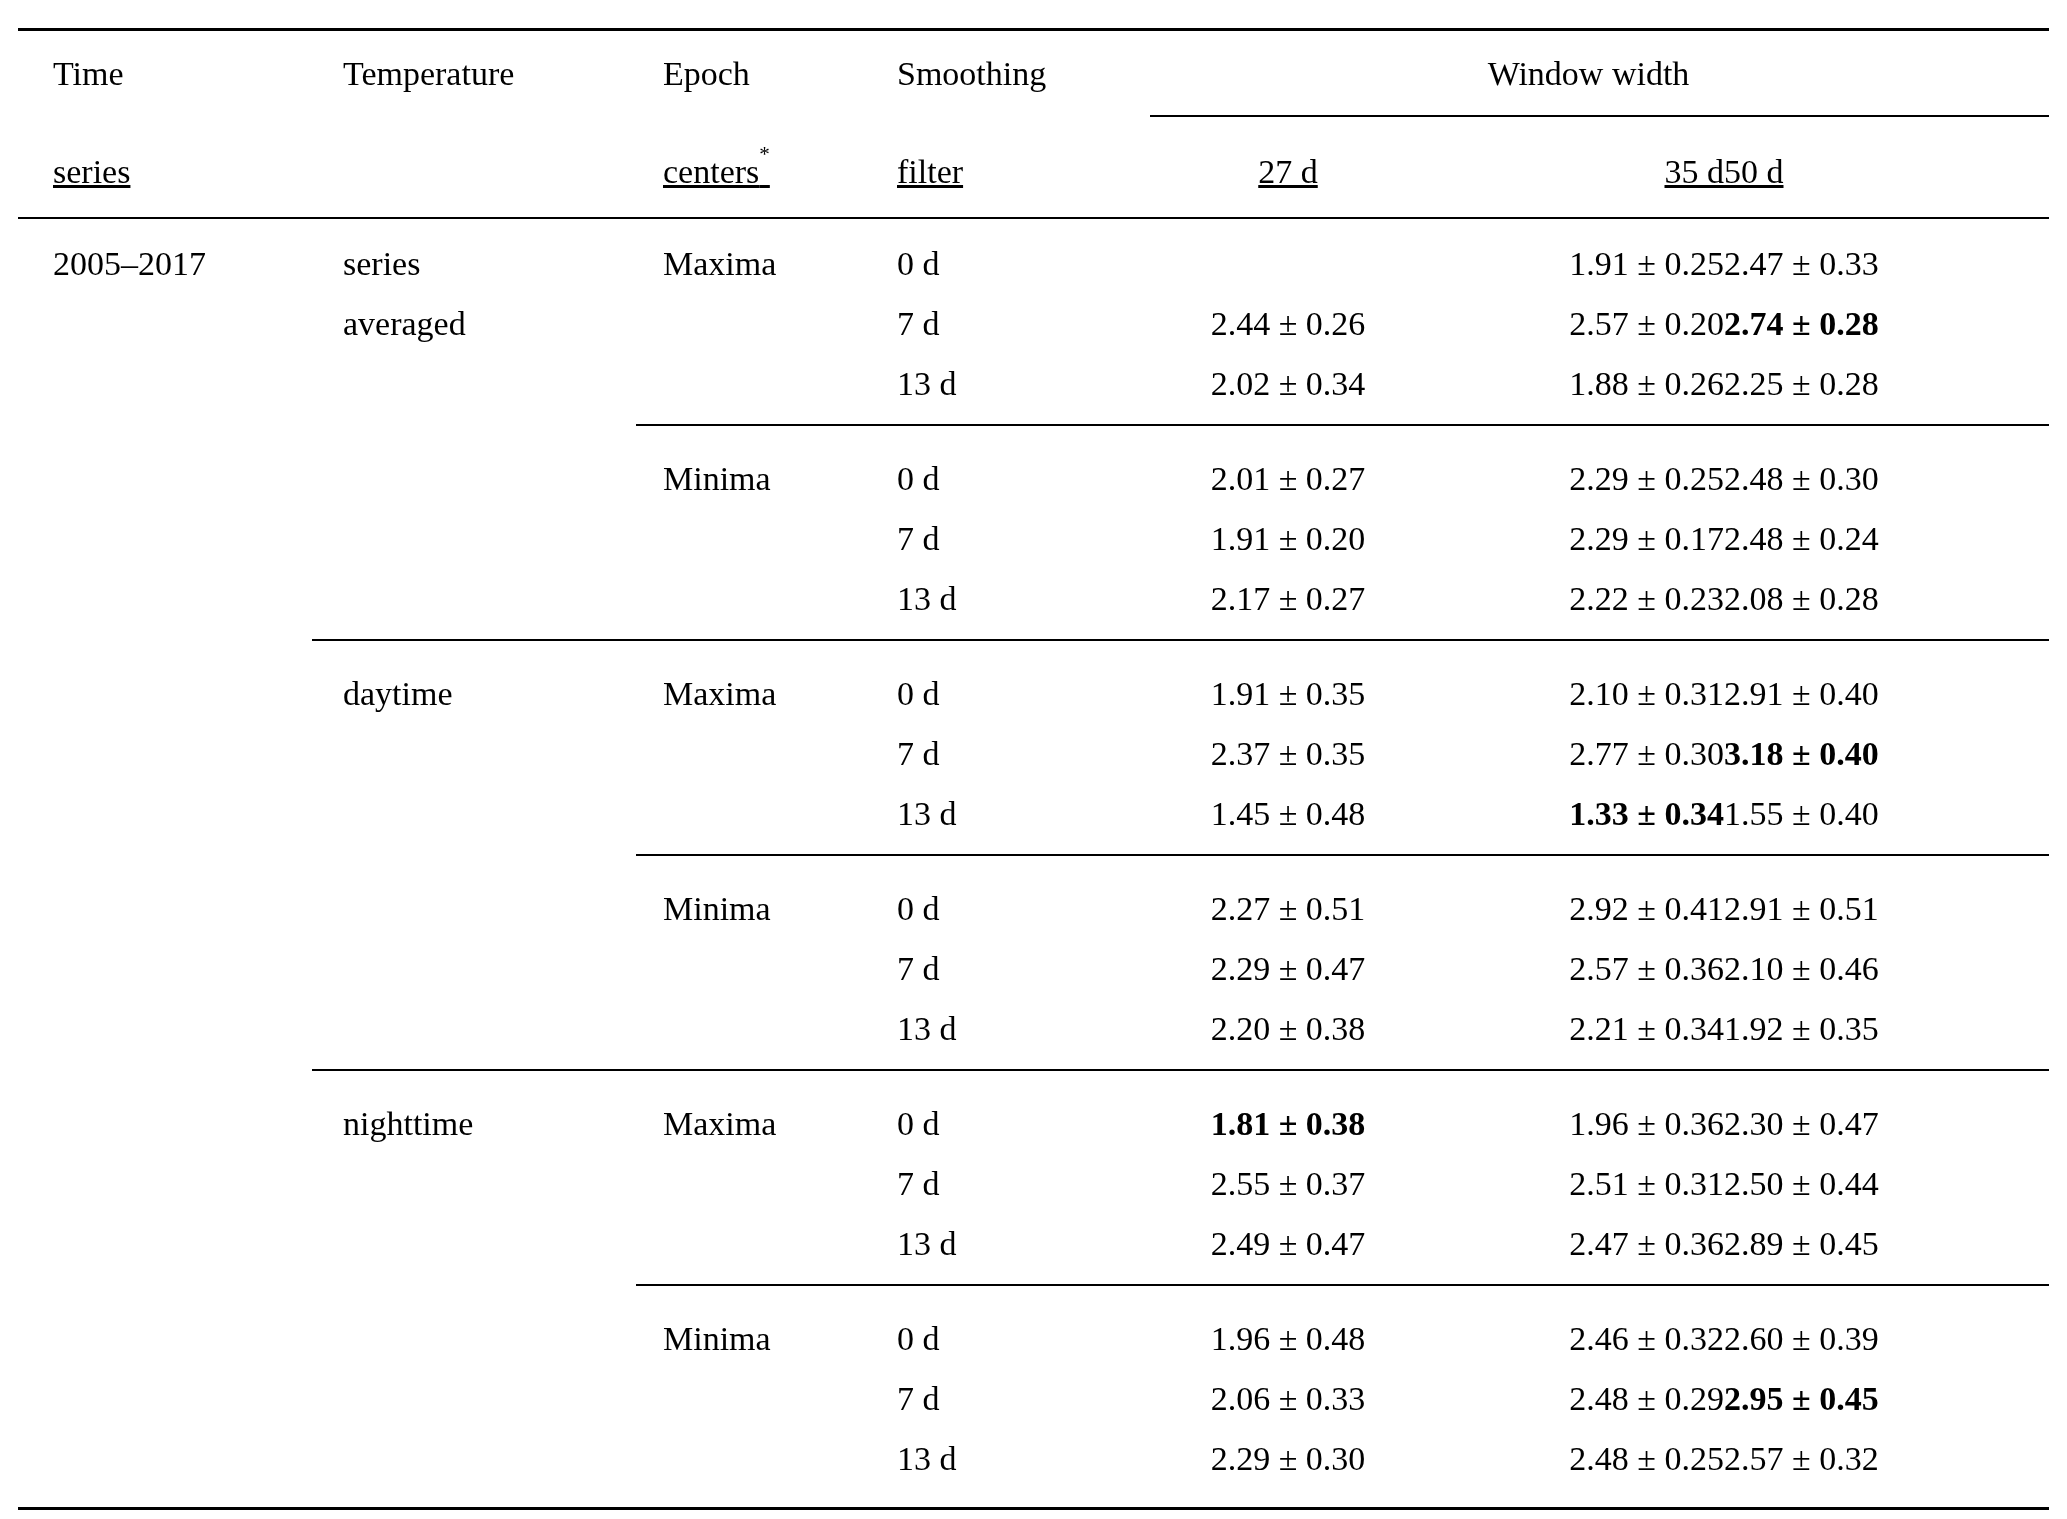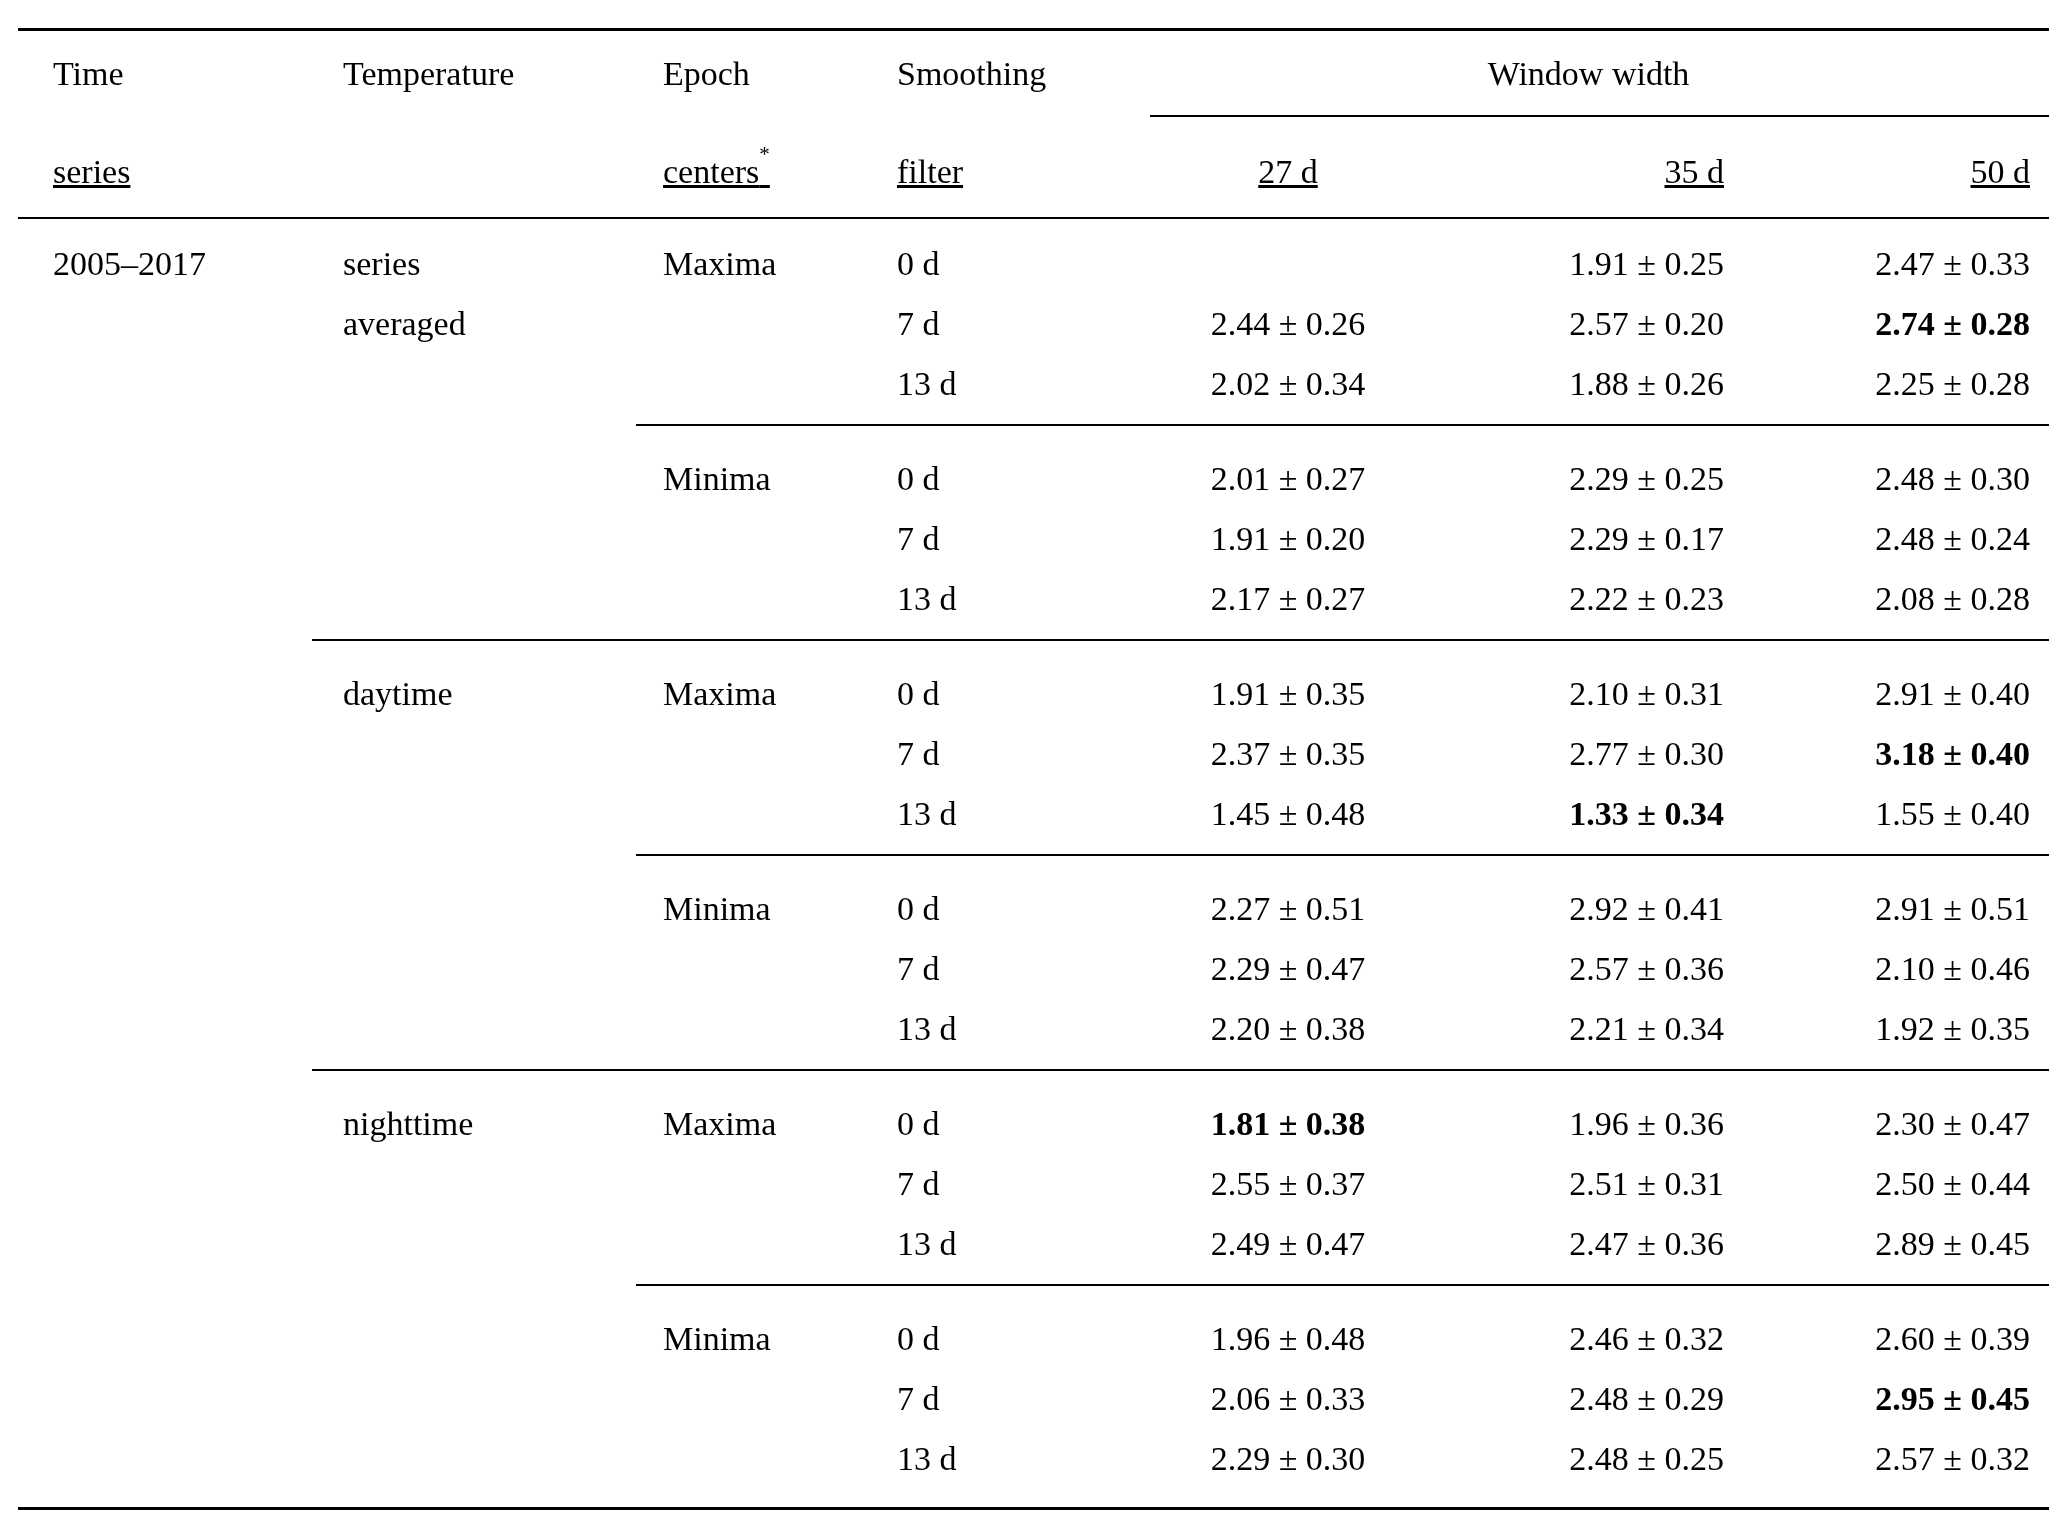--- a/index.html
+++ b/index.html
@@ -19,21 +19,21 @@
     display:grid;
     grid-template-columns:325px 320px 234px 250px 282px 295px 306px;
     white-space:nowrap;
   }
   .c1{grid-column:1;padding-left:35px;}
   .c2{grid-column:2;}
   .c3{grid-column:3;}
   .c4{grid-column:4;}
   .c5{grid-column:5;text-align:center;}
   .c6{grid-column:6;text-align:right;}
-  .c7{grid-column:7;text-align:right;}
+  .c7{grid-column:7;}
   .cw{grid-column:5/8;text-align:center;}
   .bold{font-weight:700;}
   sup.mark{font-size:62%;position:relative;top:-0.45em;line-height:0;}
 </style>
 </head>
 <body>
 
 <div class="page">
 
   <div class="rule" style="left:18px;  top:16px;   width:2031px; height:3px;"></div>

